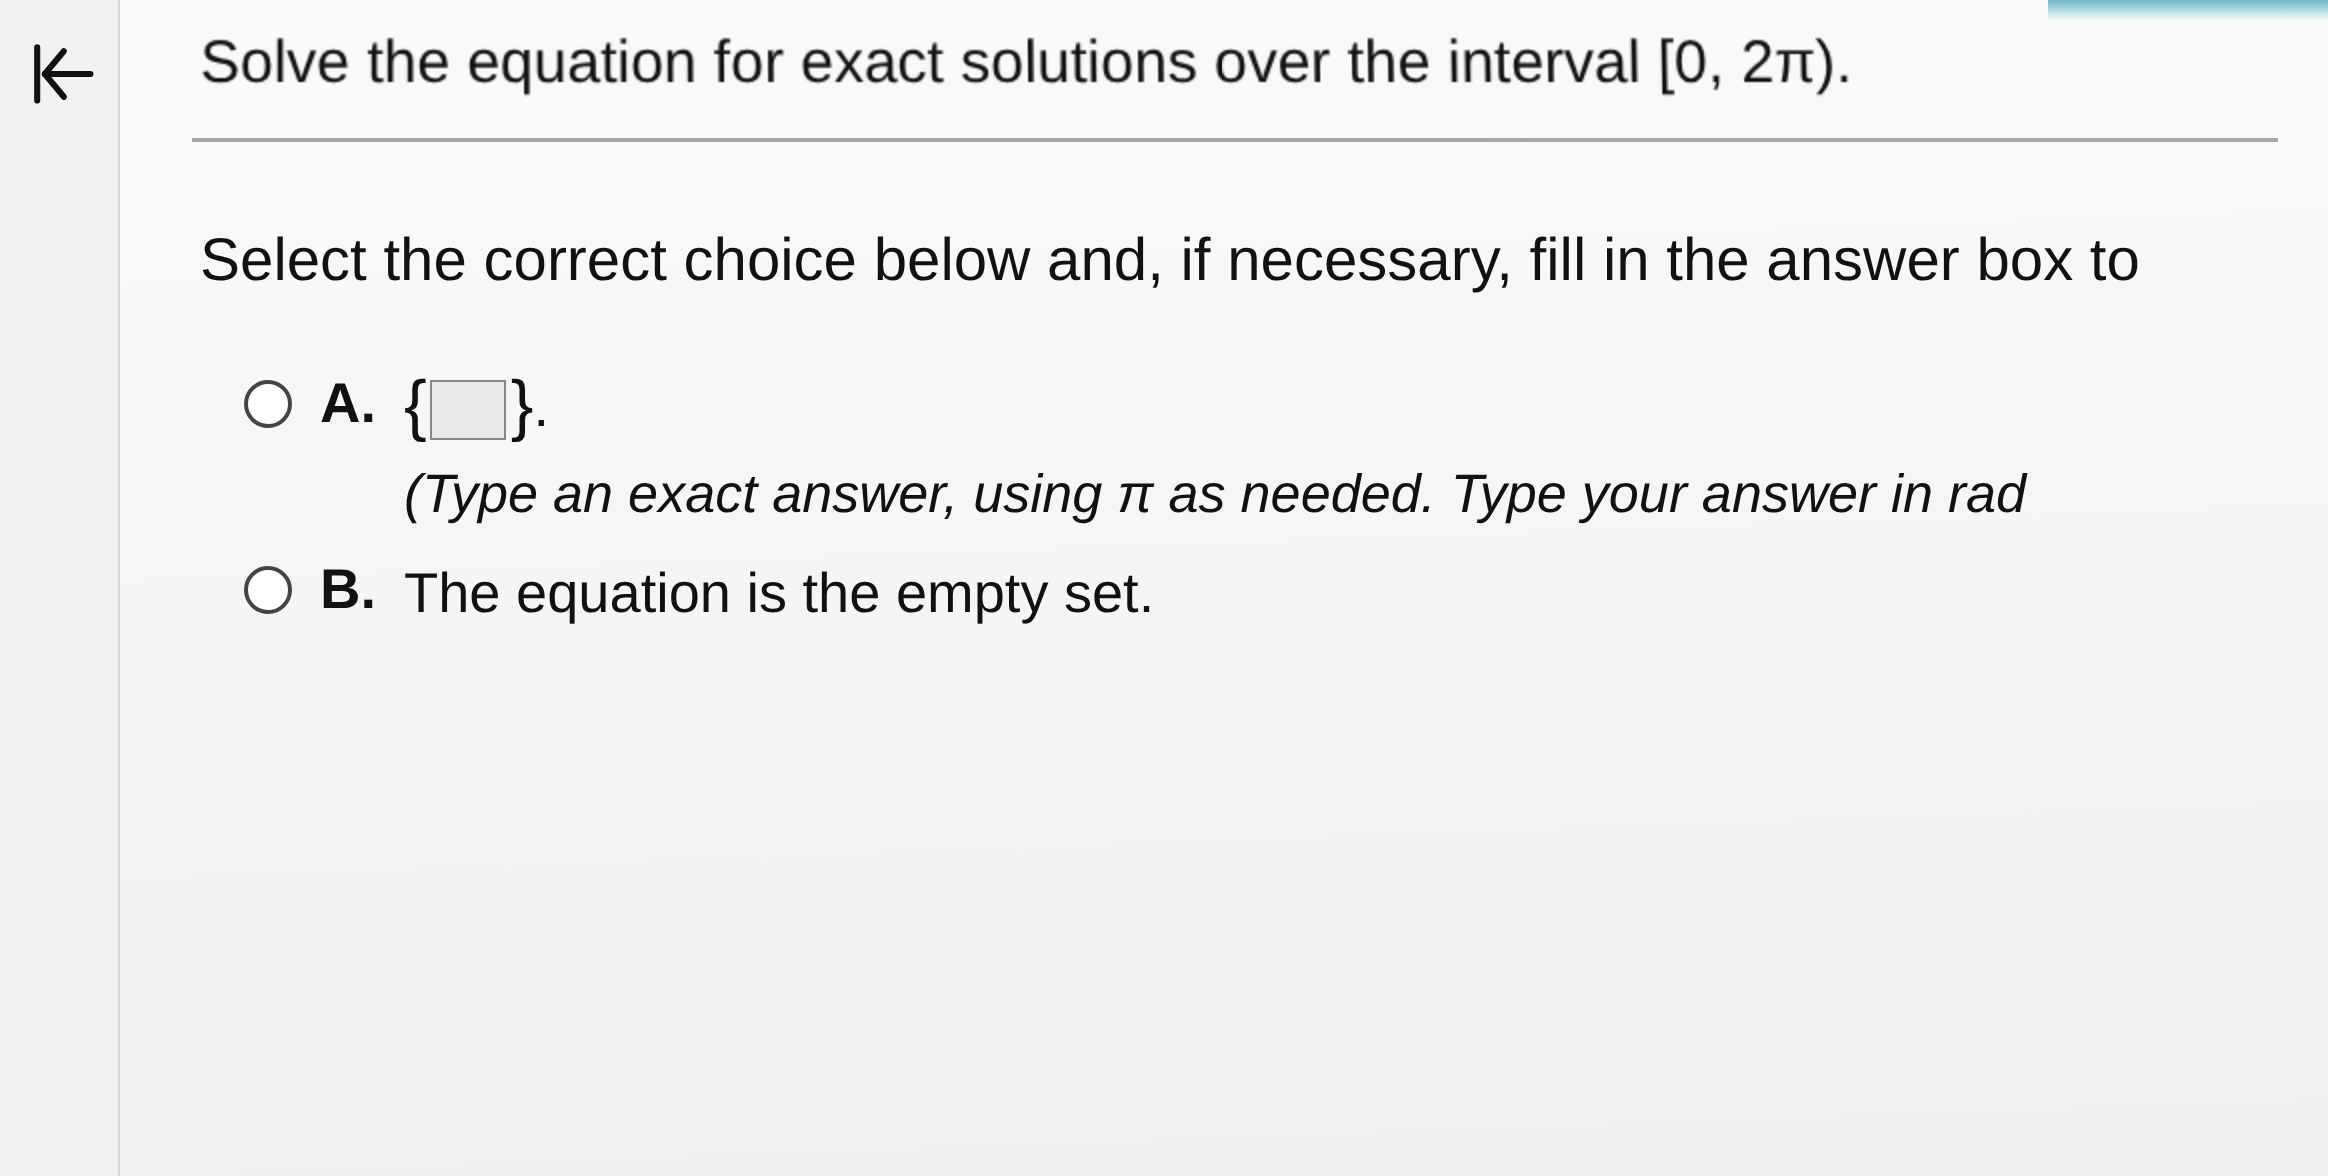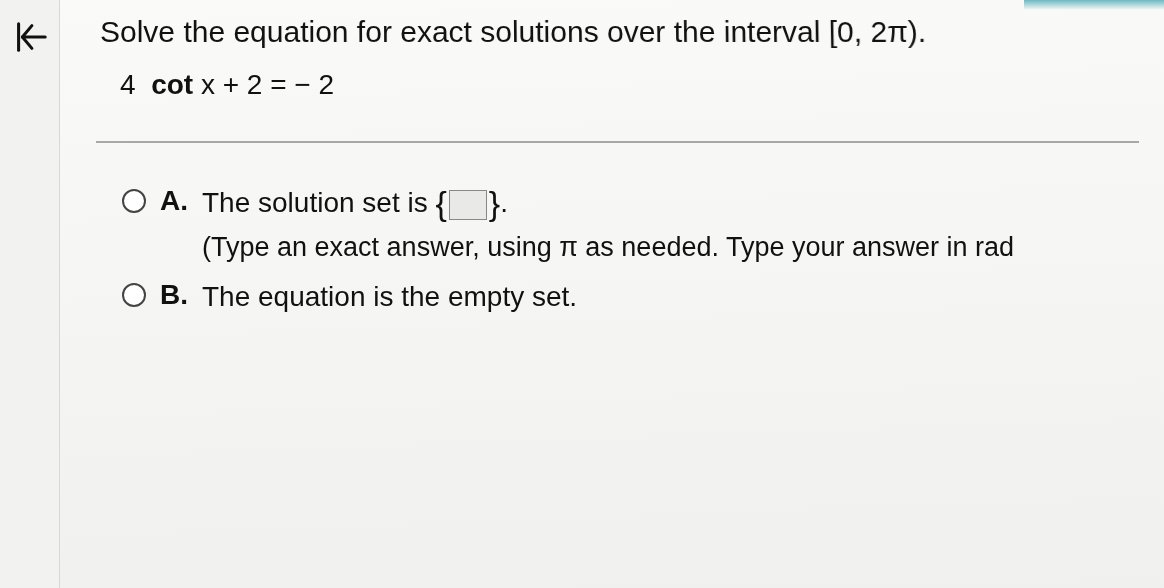--- a/index.html
+++ b/index.html
@@ -89,20 +89,21 @@
       font-weight: 700;
       flex-shrink: 0;
       margin-top: 2px;
     }
     .choice-body { flex: 1; }
     .choice-text { font-size: 28px; line-height: 1.45; }
     .choice-sub {
       font-size: 27px;
       line-height: 1.45;
       margin-top: 4px;
+      font-style: italic;
     }
     .brace-input {
       display: inline-flex;
       align-items: center;
       vertical-align: middle;
     }
     .brace { font-size: 34px; line-height: 1; position: relative; top: -2px; }
     .answer-box {
       width: 38px;
       height: 30px;
@@ -134,34 +135,30 @@
         <line x1="36" y1="20" x2="12" y2="20"></line>
         <polyline points="22,8 12,20 22,32"></polyline>
       </svg>
     </div>
   </div>
 
   <div class="content">
 
     <div class="prompt-line">Solve the equation for exact solutions over the interval [0, 2π).</div>
 
-    <div class="equation-line">
-      <span>4</span>
-      <span class="bold">&nbsp;<span>cot</span>&nbsp;</span><span>x + 2 =</span><span> − 2</span>
-    </div>
 
     <hr class="divider">
 
+    <div class="instruction-line">Select the correct choice below and, if necessary, fill in the answer box to</div>
 
     <div class="choice">
       <div class="radio"></div>
       <div class="choice-label">A.</div>
       <div class="choice-body">
         <div class="choice-text">
-          <span>The solution set is </span>
           <span class="brace-input">
             <span class="brace">{</span>
             <span class="answer-box"></span>
             <span class="brace">}</span>
           </span><span>.</span>
         </div>
         <div class="choice-sub">(Type an exact answer, using π as needed. Type your answer in rad</div>
       </div>
     </div>
 

